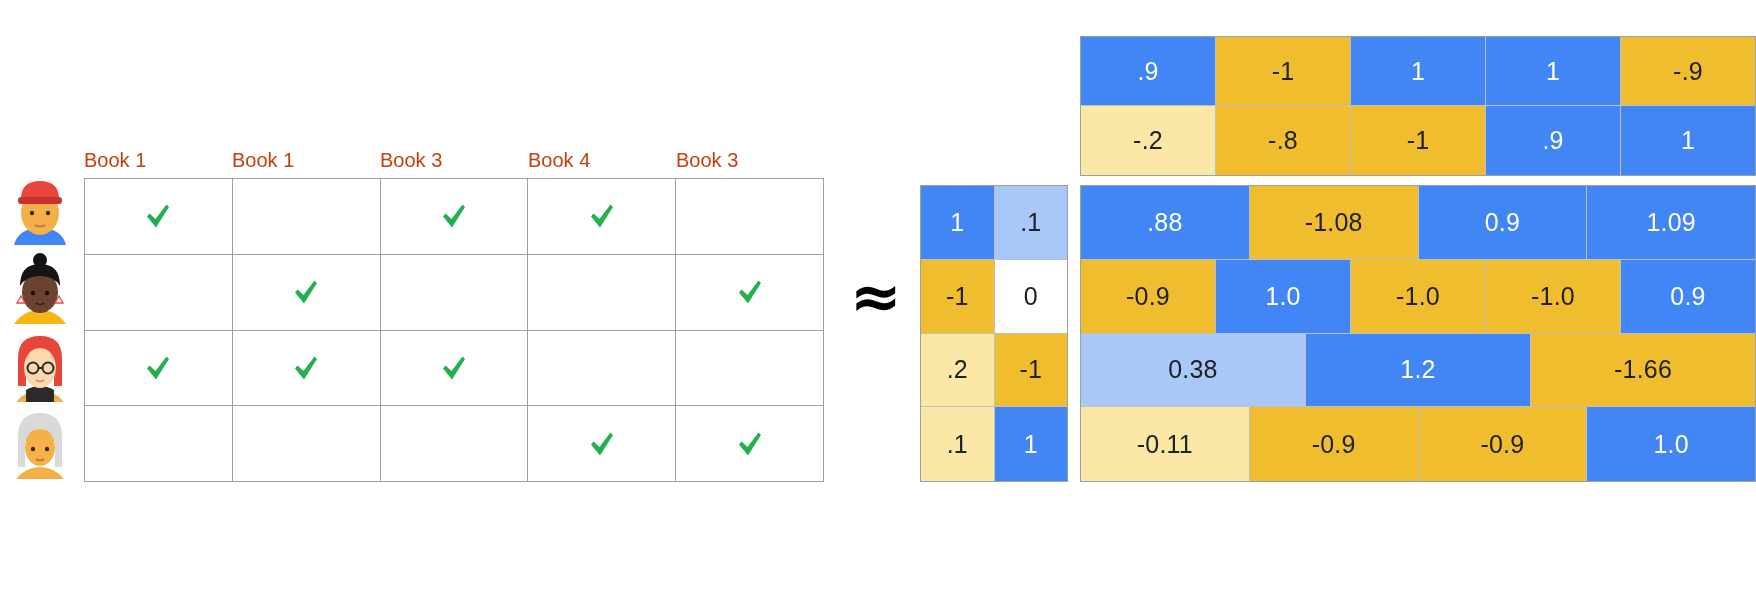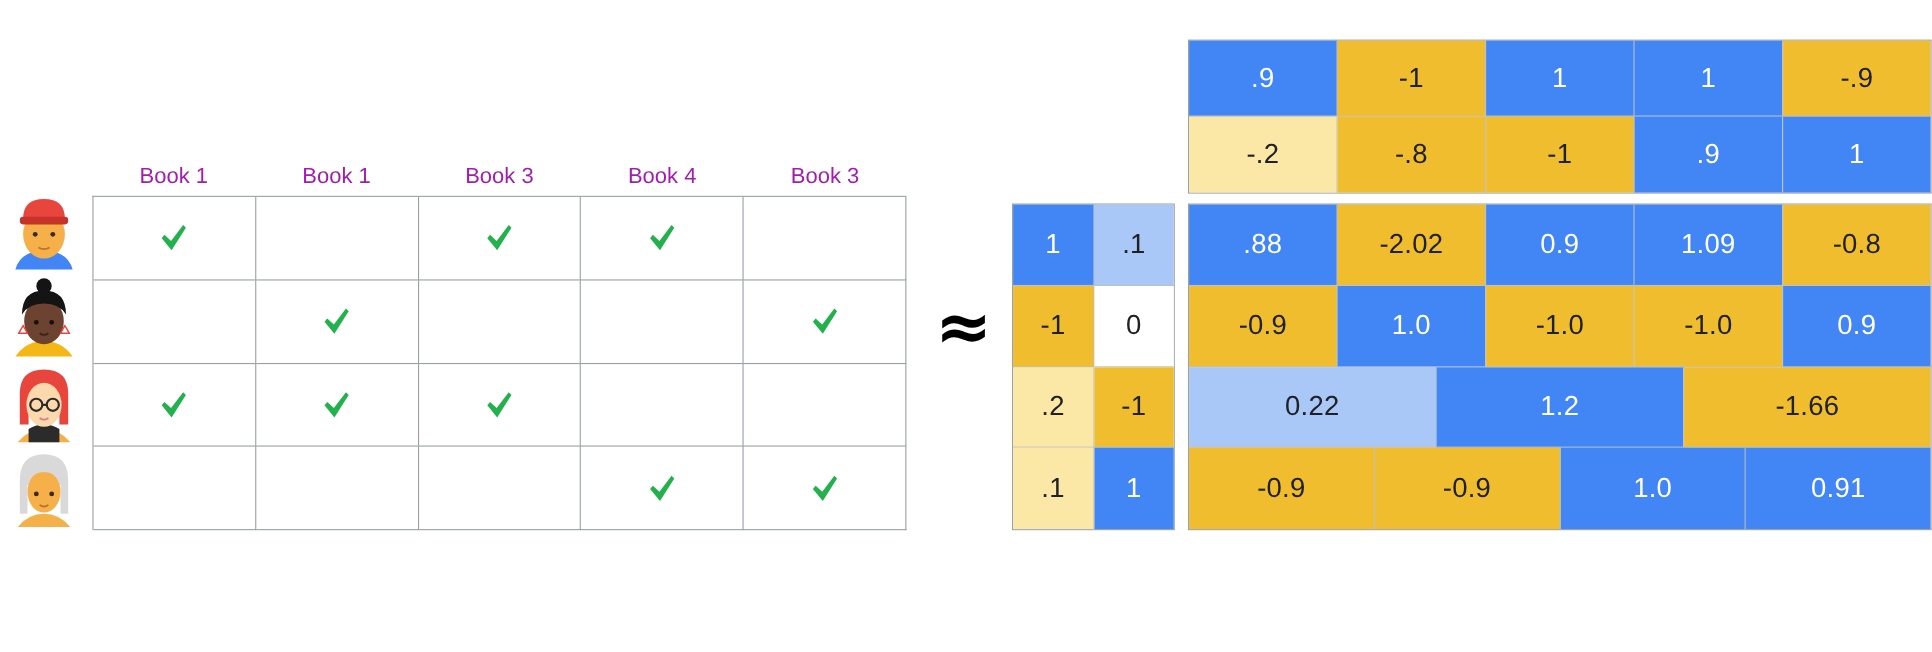--- a/index.html
+++ b/index.html
@@ -27,23 +27,22 @@
   #book-header-row {
     position: absolute;
     left: 84px;
     top: 146px;
     width: 740px;
     height: 28px;
     display: flex;
   }
   .book-header {
     flex: 1 1 0;
-    text-align: center;
     font-size: 20px;
-    color: #a21caf;
+    color: #c2410c;
     line-height: 28px;
     white-space: nowrap;
   }
   #avatar-column {
     position: absolute;
     left: 2px;
     top: 172px;
     width: 76px;
     height: 310px;
     display: flex;
@@ -330,36 +329,35 @@
       <div class="m-cell v-lightgold">-.2</div>
       <div class="m-cell v-gold">-.8</div>
       <div class="m-cell v-gold">-1</div>
       <div class="m-cell v-blue">.9</div>
       <div class="m-cell v-blue">1</div>
     </div>
   </div>
 <div id="product-matrix" class="matrix">
     <div class="m-row">
       <div class="m-cell v-blue">.88</div>
-      <div class="m-cell v-gold">-2.02</div>
+      <div class="m-cell v-gold">-1.08</div>
       <div class="m-cell v-blue">0.9</div>
       <div class="m-cell v-blue">1.09</div>
-      <div class="m-cell v-gold">-0.8</div>
     </div>
     <div class="m-row">
       <div class="m-cell v-gold">-0.9</div>
       <div class="m-cell v-blue">1.0</div>
       <div class="m-cell v-gold">-1.0</div>
       <div class="m-cell v-gold">-1.0</div>
       <div class="m-cell v-blue">0.9</div>
     </div>
     <div class="m-row">
-      <div class="m-cell v-lightblue">0.22</div>
+      <div class="m-cell v-lightblue">0.38</div>
       <div class="m-cell v-blue">1.2</div>
       <div class="m-cell v-gold">-1.66</div>
     </div>
     <div class="m-row">
+      <div class="m-cell v-lightgold">-0.11</div>
       <div class="m-cell v-gold">-0.9</div>
       <div class="m-cell v-gold">-0.9</div>
       <div class="m-cell v-blue">1.0</div>
-      <div class="m-cell v-blue">0.91</div>
     </div>
   </div>
 
 </body></html>

